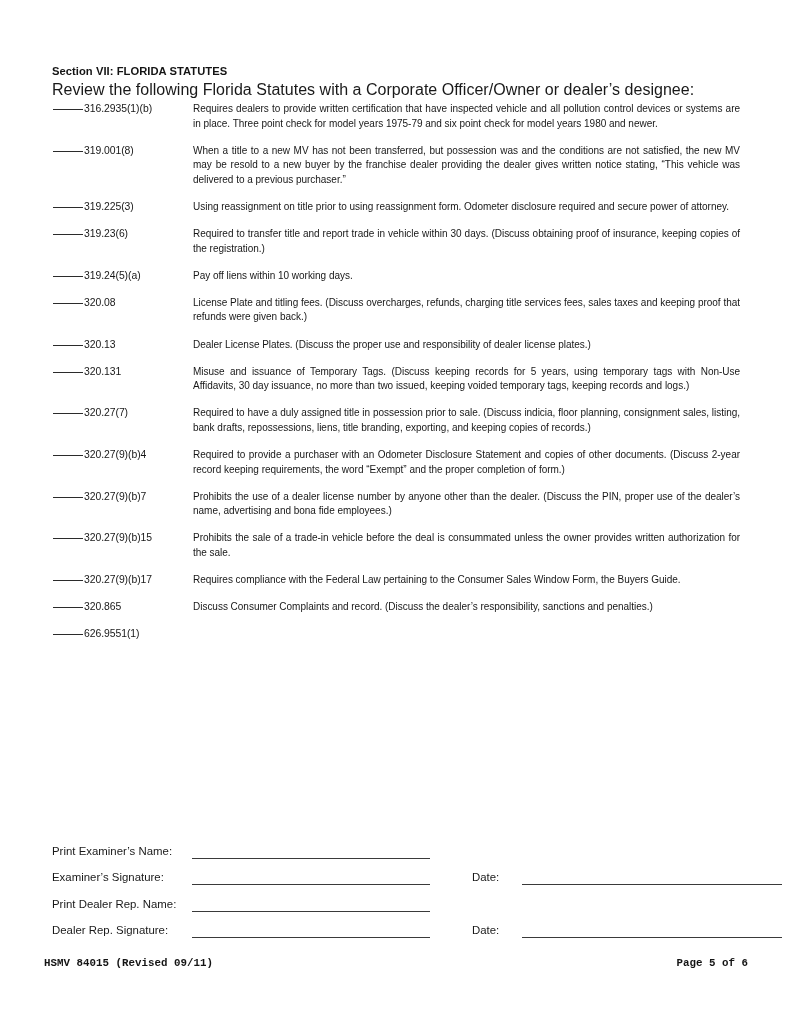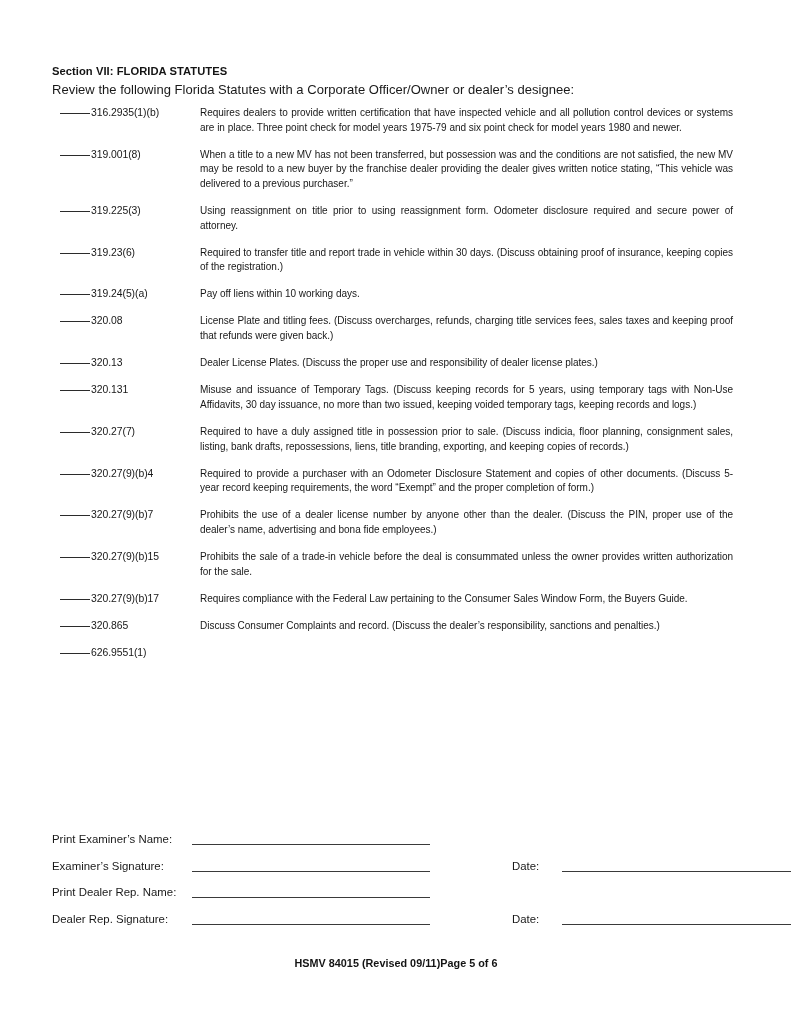--- a/index.html
+++ b/index.html
@@ -33,31 +33,31 @@
   
   .section-heading {
     font-size: 11.2px;
     font-weight: bold;
     letter-spacing: 0.05px;
     line-height: 15px;
     margin: 0 0 3px 0;
     color: #141414;
   }
   .section-subheading {
-    font-size: 13px;
+    font-size: 16px;
     font-weight: normal;
     line-height: 16px;
     margin: 0 0 4px 0;
     color: #191919;
     letter-spacing: 0.02px;
   }
 
   
   .statute-list {
-    margin: 8px;
+    margin: 1px;
     padding: 0;
     list-style: none;
   }
   .statute-row {
     display: flex;
     align-items: flex-start;
     margin-bottom: 12.5px;
   }
   .statute-ref {
     flex: 0 0 140px;
@@ -89,21 +89,21 @@
 
   
   .sign-block {
     position: absolute;
     left: 52px;
     top: 832px;
     width: 700px;
   }
   .sign-row {
     display: flex;
-    align-items: flex-start;
+    align-items: flex-end;
     height: 26.5px;
   }
   .sign-label {
     font-size: 11.4px;
     line-height: 15px;
     color: #191919;
     width: 140px;
     flex: 0 0 140px;
     letter-spacing: 0.01px;
   }
@@ -112,40 +112,41 @@
     width: 238px;
     border-bottom: 1.2px solid #3a3a3a;
     height: 13px;
   }
   .date-label {
     font-size: 11.4px;
     line-height: 15px;
     color: #191919;
     flex: 0 0 50px;
     width: 50px;
-    margin-left: 82px;
+    margin-left: 42px;
     letter-spacing: 0.01px;
   }
   .date-line {
     flex: 0 0 260px;
     width: 260px;
     border-bottom: 1.2px solid #3a3a3a;
     height: 13px;
   }
   .date-label.hidden, .date-line.hidden { visibility: hidden; }
 
   
   .footer {
     position: absolute;
     left: 44px;
     top: 957px;
     width: 704px;
     display: flex;
-    justify-content: center;
+    justify-content: space-between;
     align-items: baseline;
+    font-family: Liberation Mono, monospace;
   }
   .footer-left, .footer-right {
     font-size: 10.8px;
     font-weight: bold;
     color: #141414;
     letter-spacing: 0.02px;
   }
 </style>
 </head>
 <body>
@@ -190,21 +191,21 @@
         <li class="statute-row">
           <div class="statute-ref"><span class="blank"></span><span>320.131</span></div>
           <div class="statute-desc">Misuse and issuance of Temporary Tags.  (Discuss keeping records for 5 years, using temporary tags with Non-Use Affidavits, 30 day issuance, no more than two issued, keeping voided temporary tags, keeping records and logs.)</div>
         </li>
         <li class="statute-row">
           <div class="statute-ref"><span class="blank"></span><span>320.27(7)</span></div>
           <div class="statute-desc">Required to have a duly assigned title in possession prior to sale.  (Discuss indicia, floor planning, consignment sales, listing, bank drafts, repossessions, liens, title branding, exporting, and keeping copies of records.)</div>
         </li>
         <li class="statute-row">
           <div class="statute-ref"><span class="blank"></span><span>320.27(9)(b)4</span></div>
-          <div class="statute-desc">Required to provide a purchaser with an Odometer Disclosure Statement and copies of other documents. (Discuss 5-year record keeping requirements, the word “Exempt” and the proper completion of form.)</div>
+          <div class="statute-desc">Required to provide a purchaser with an Odometer Disclosure Statement and copies of other documents. (Discuss 2-year record keeping requirements, the word “Exempt” and the proper completion of form.)</div>
         </li>
         <li class="statute-row">
           <div class="statute-ref"><span class="blank"></span><span>320.27(9)(b)7</span></div>
           <div class="statute-desc">Prohibits the use of a dealer license number by anyone other than the dealer.  (Discuss the PIN, proper use of the dealer’s name, advertising and bona fide employees.)</div>
         </li>
         <li class="statute-row">
           <div class="statute-ref"><span class="blank"></span><span>320.27(9)(b)15</span></div>
           <div class="statute-desc">Prohibits the sale of a trade-in vehicle before the deal is consummated unless the owner provides written authorization for the sale.</div>
         </li>
         <li class="statute-row">

